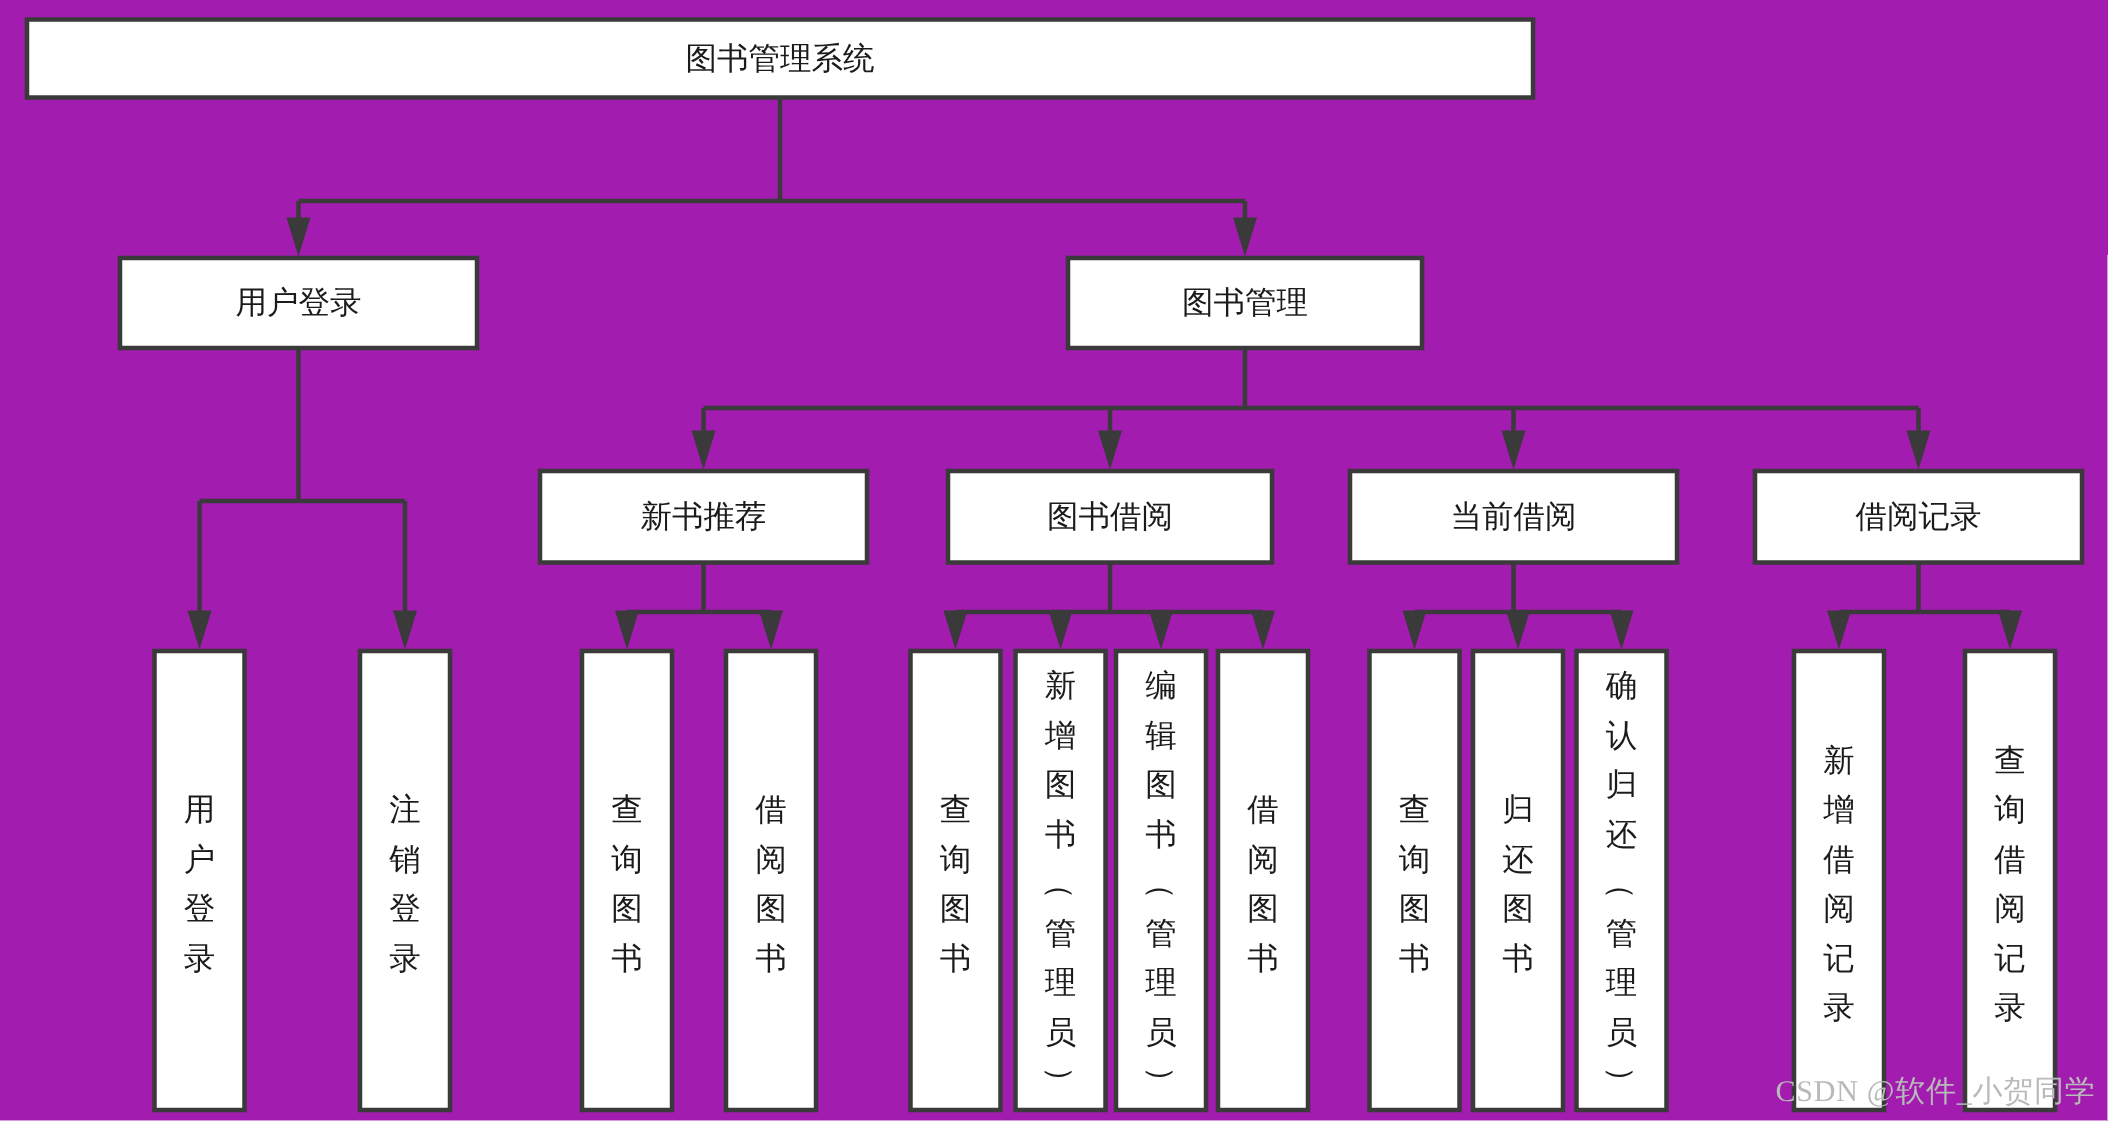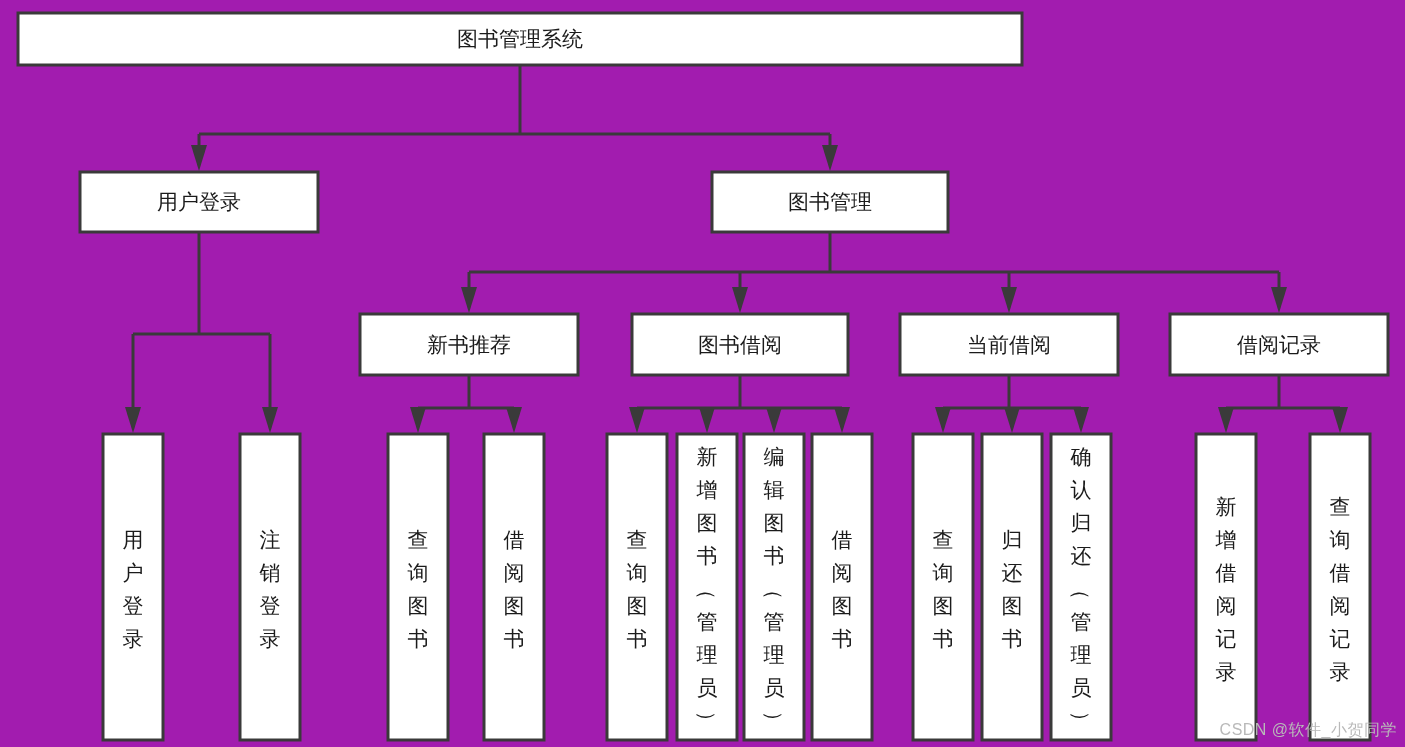--- a/index.html
+++ b/index.html
@@ -4,22 +4,22 @@
 <style>
   html,body{margin:0;padding:0;background:#ffffff;}
   body{font-family:"DejaVu Sans","Liberation Sans",sans-serif;}
   #stage{position:relative;width:1405px;height:747px;background:#a21caf;overflow:hidden;}
   #diagram{position:absolute;left:0;top:0;width:1405px;height:747px;display:block;}
   .nodebox{fill:#ffffff;stroke:#3a3a3a;stroke-width:3;}
   .conn{stroke:#3a3a3a;stroke-width:3;fill:none;stroke-linecap:butt;}
   .arrowhead{fill:#3a3a3a;stroke:none;}
   .hlabel{font-family:"DejaVu Sans","Liberation Sans",sans-serif;font-size:21px;fill:#1b1b1b;text-anchor:middle;dominant-baseline:middle;}
   .vlabel{font-family:"DejaVu Sans","Liberation Sans",sans-serif;font-size:21px;fill:#1b1b1b;text-anchor:middle;}
-  .watermark{position:absolute;right:8px;bottom:6px;font-size:16px;color:#b9b9b9;
-             font-family:Liberation Sans, sans-serif;white-space:nowrap;letter-spacing:.5px;}
+  .watermark{position:absolute;right:8px;bottom:6px;font-size:20px;color:#b9b9b9;
+             font-family:Liberation Serif, serif;white-space:nowrap;letter-spacing:.5px;}
 </style>
 </head>
 <body>
 
 <div id="stage">
   <svg id="diagram" viewBox="0 0 1405 747">
     <g id="edge-layer">
         <g>
           <path class="conn" d="M 520 65 L 520 134"></path>
           <path class="conn" d="M 199 134 L 830 134"></path>

